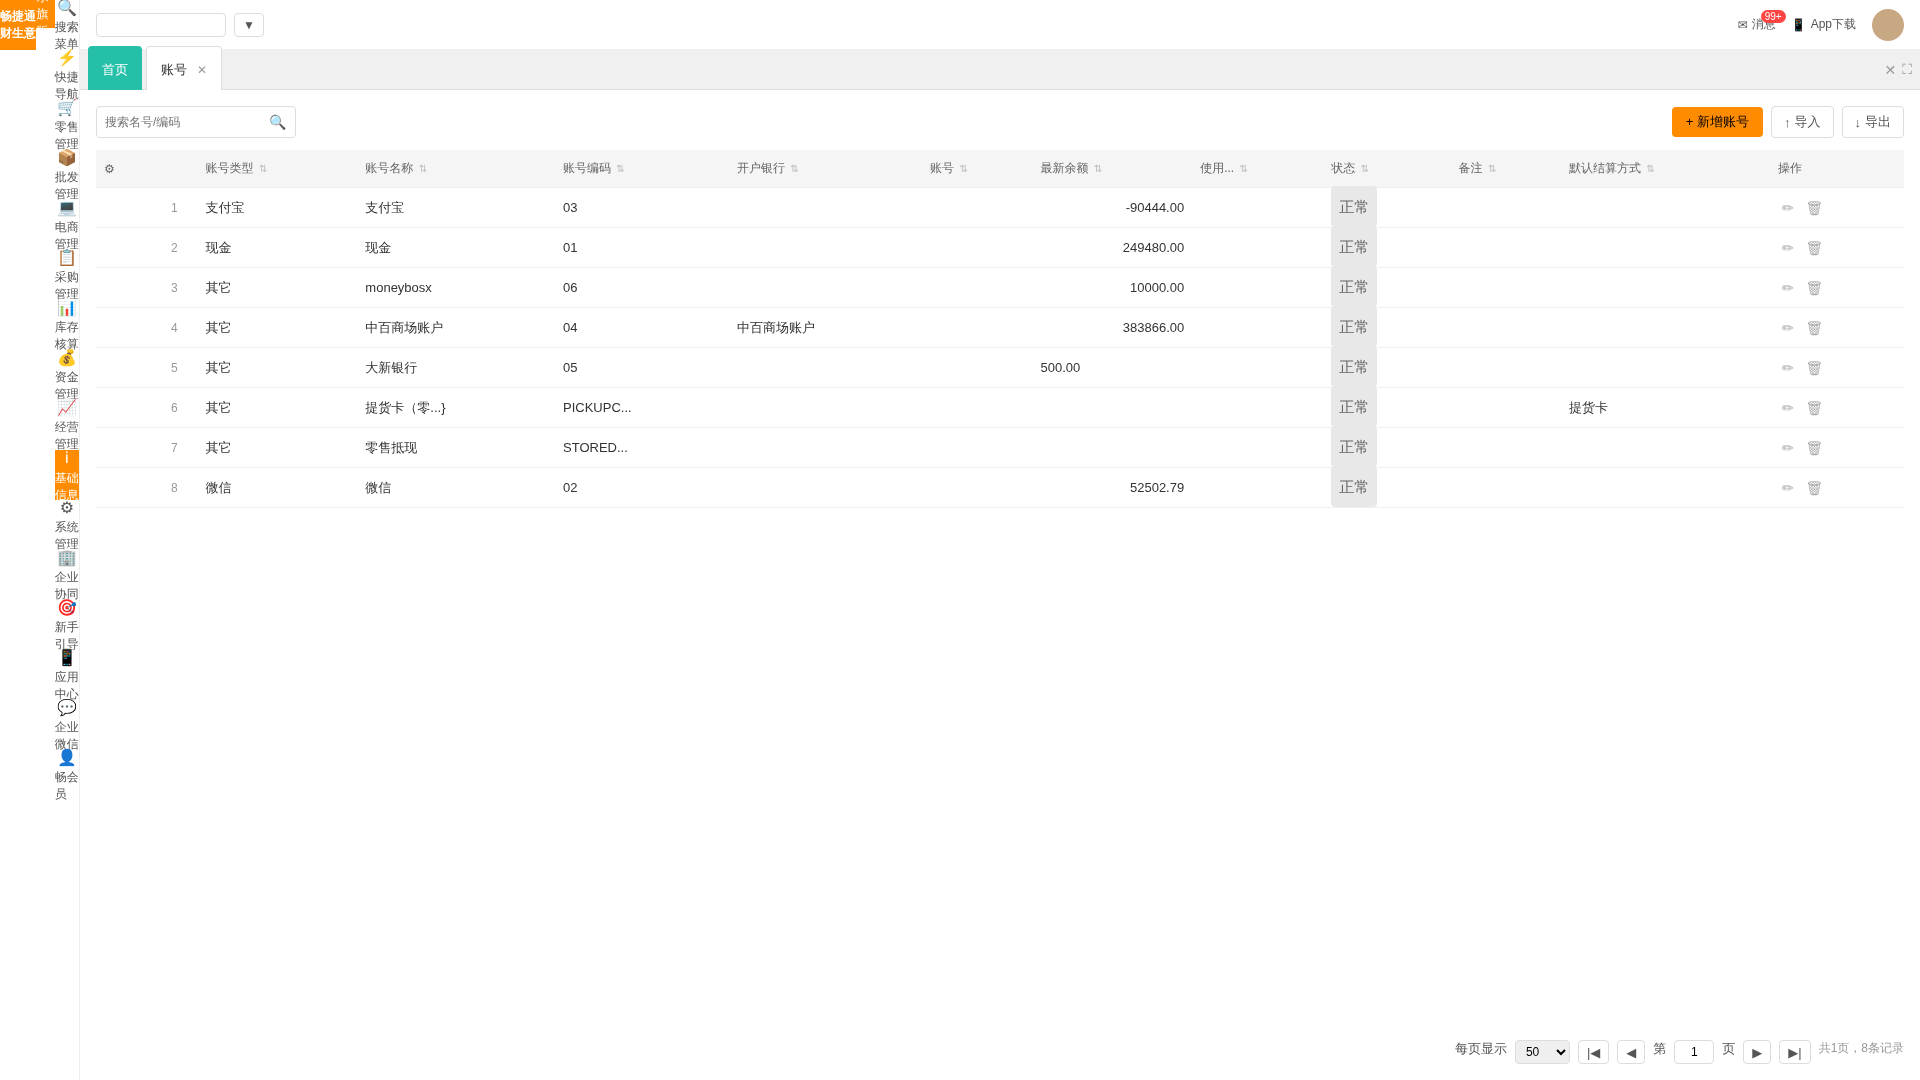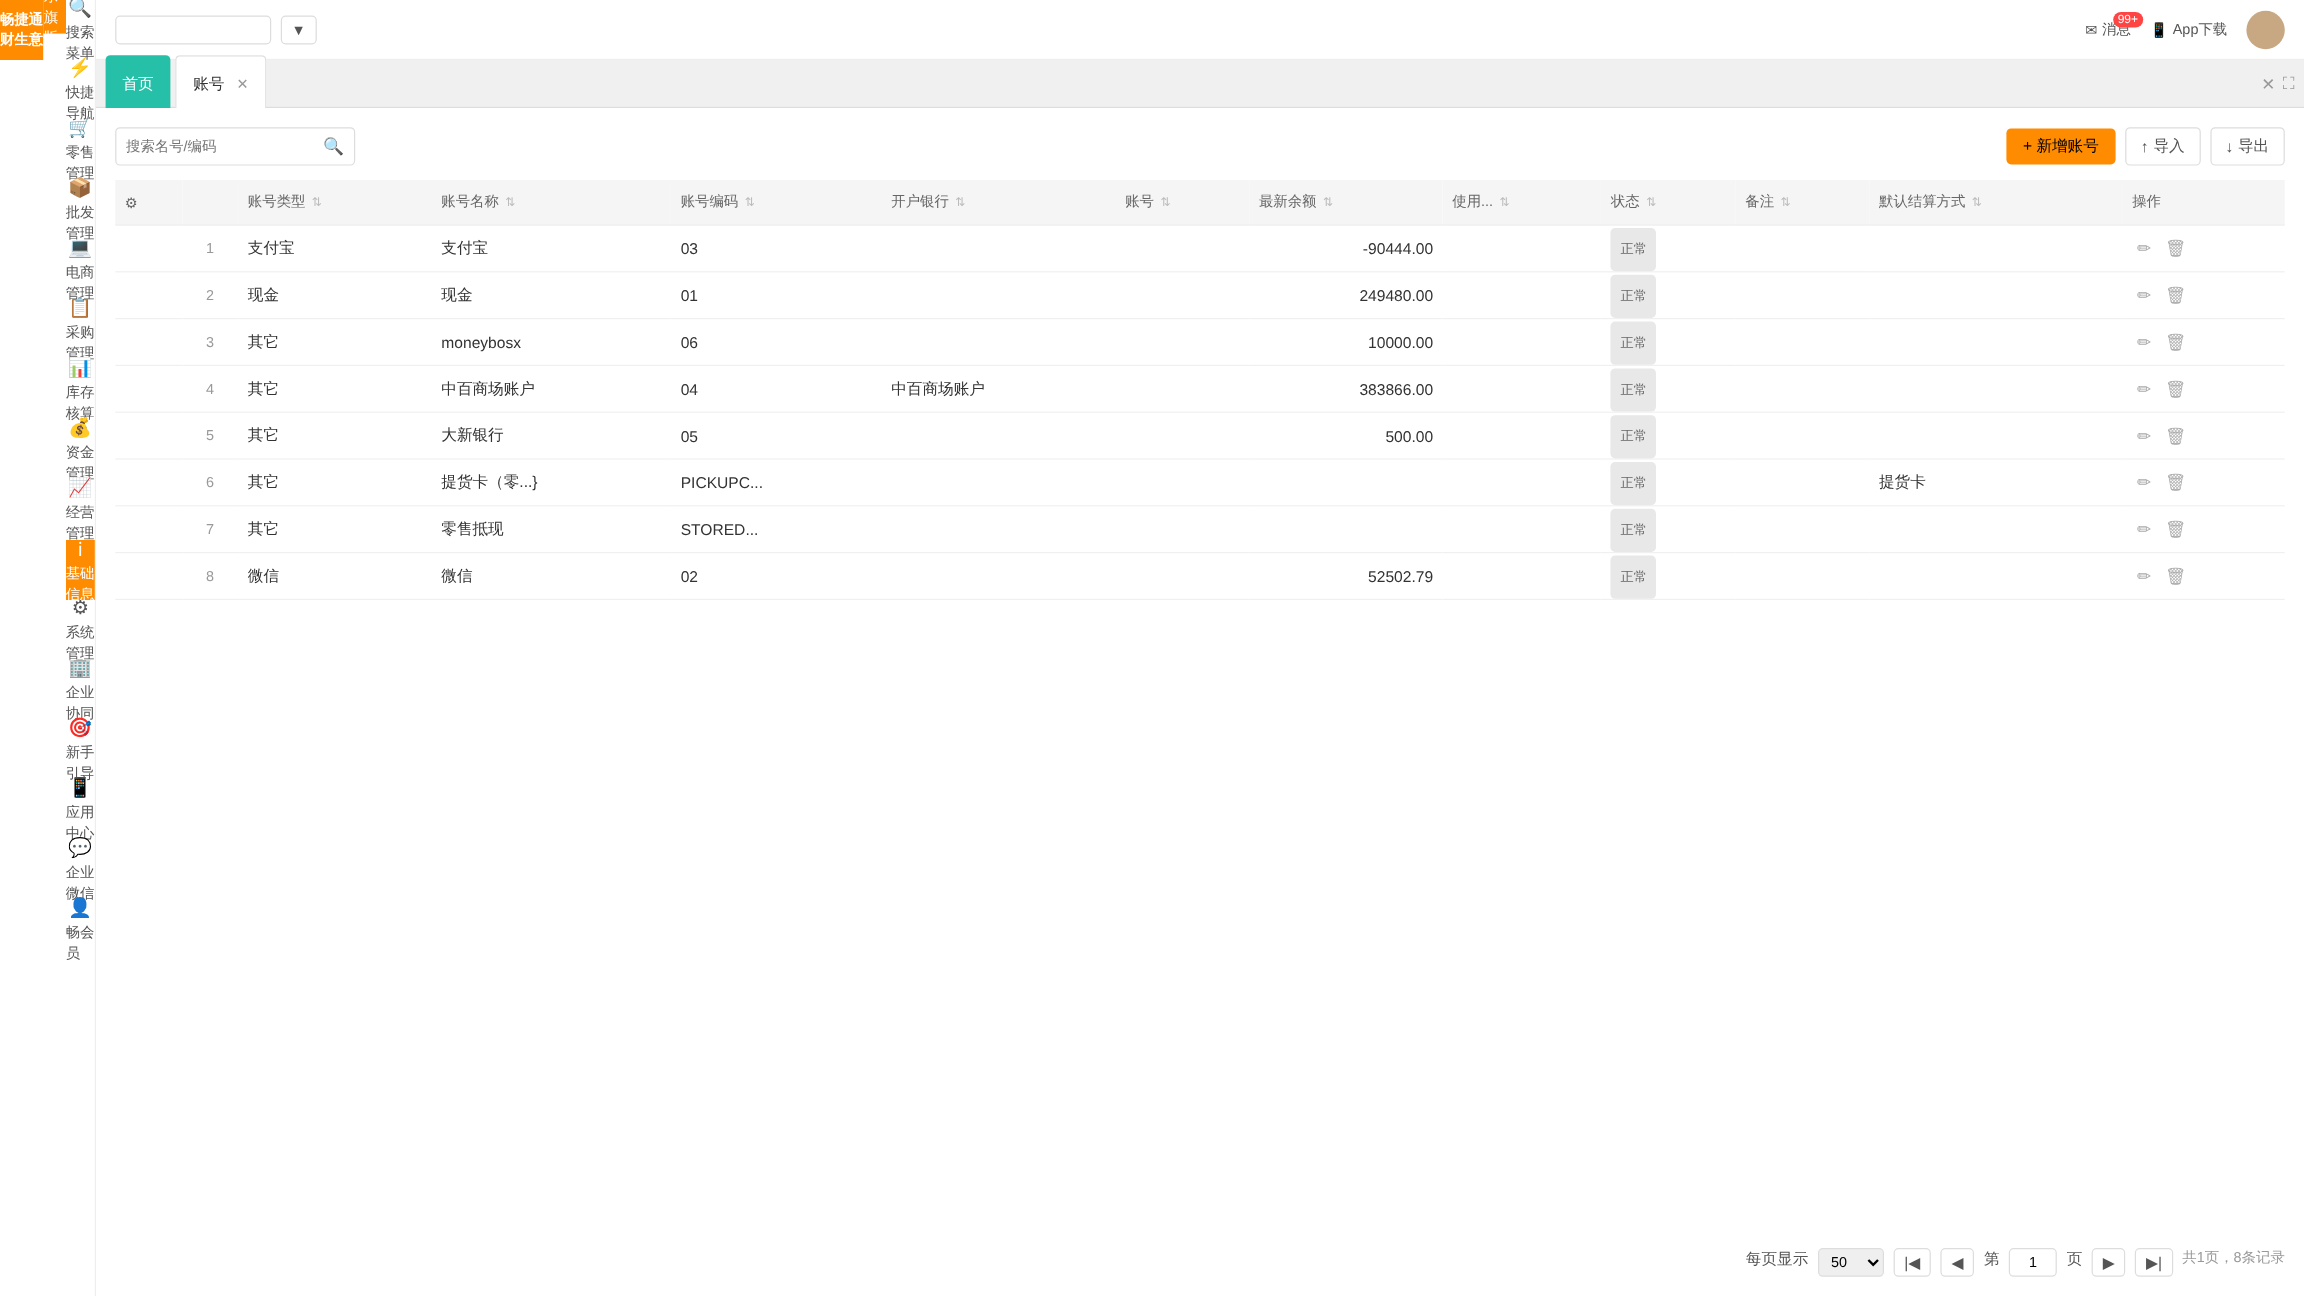--- a/index.html
+++ b/index.html
@@ -50,21 +50,21 @@
 
     
     .table-wrap { flex: 1; overflow: auto; }
     table { width: 100%; border-collapse: collapse; }
     thead tr { background: #f5f5f5; }
     thead th { padding: 10px 8px; text-align: left; font-size: 12px; color: #666; font-weight: normal; border-bottom: 1px solid #eee; white-space: nowrap; }
     tbody tr { border-bottom: 1px solid #f0f0f0; }
     tbody td { padding: 10px 8px; font-size: 13px; color: #333; white-space: nowrap; }
     .row-num { color: #999; font-size: 12px; text-align: center; }
     .sort-icon { color: #bbb; font-size: 10px; margin-left: 2px; }
-    .status-badge { background: #e8e8e8; color: #666; border-radius: 4px; padding: 12px 8px; font-size: 11px; }
+    .status-badge { background: #e8e8e8; color: #666; border-radius: 4px; padding: 12px 8px; font-size: 15px; }
     .action-btn { color: #aaa; cursor: pointer; margin: 0 4px; font-size: 14px; }
 
     
     .pagination { display: flex; justify-content: flex-end; padding: 12px 0 0 0; gap: 8px; font-size: 13px; color: #555; }
     .page-size-select { border: 1px solid #ddd; border-radius: 4px; padding: 3px 6px; font-size: 12px; }
     .page-btn { border: 1px solid #ddd; border-radius: 4px; padding: 3px 8px; background: #fff; cursor: pointer; color: #555; font-size: 13px; }
     .page-btn:disabled { color: #ccc; cursor: not-allowed; }
     .page-input { border: 1px solid #ddd; border-radius: 4px; padding: 3px 6px; width: 40px; text-align: center; font-size: 12px; }
     .total-info { color: #999; font-size: 12px; }
   </style>
@@ -292,21 +292,21 @@
     </td>
   </tr>
             <tr>
     <td class="row-num"></td>
     <td class="row-num">5</td>
     <td>其它</td>
     <td>大新银行</td>
     <td>05</td>
     <td></td>
     <td></td>
-    <td style="text-align:right;">500.00</td>
+    <td style="text-align:left;">500.00</td>
     <td></td>
     <td><span class="status-badge">正常</span></td>
     <td></td>
     <td></td>
     <td>
       <span class="action-btn" title="编辑">✏</span>
       <span class="action-btn" title="删除">🗑</span>
     </td>
   </tr>
             <tr>

